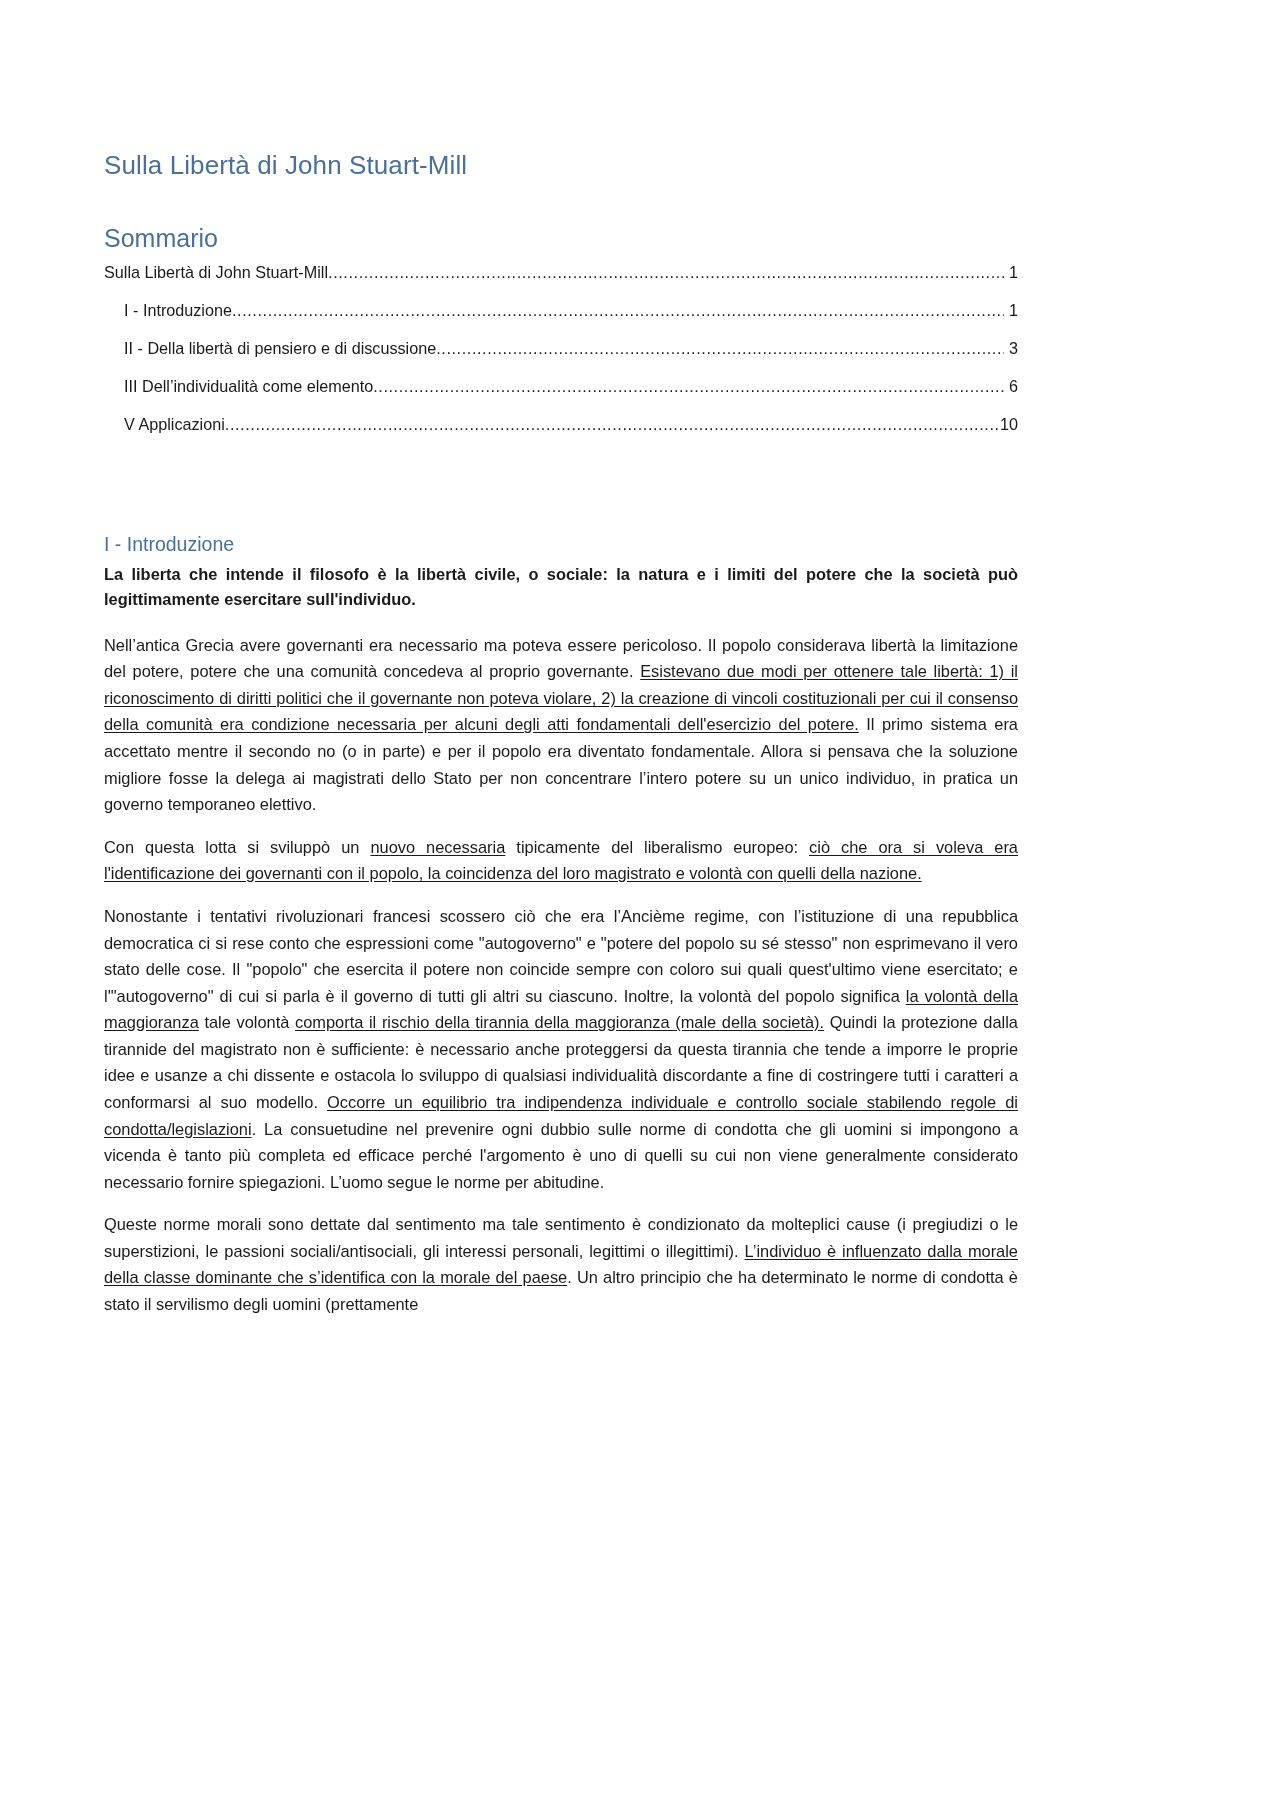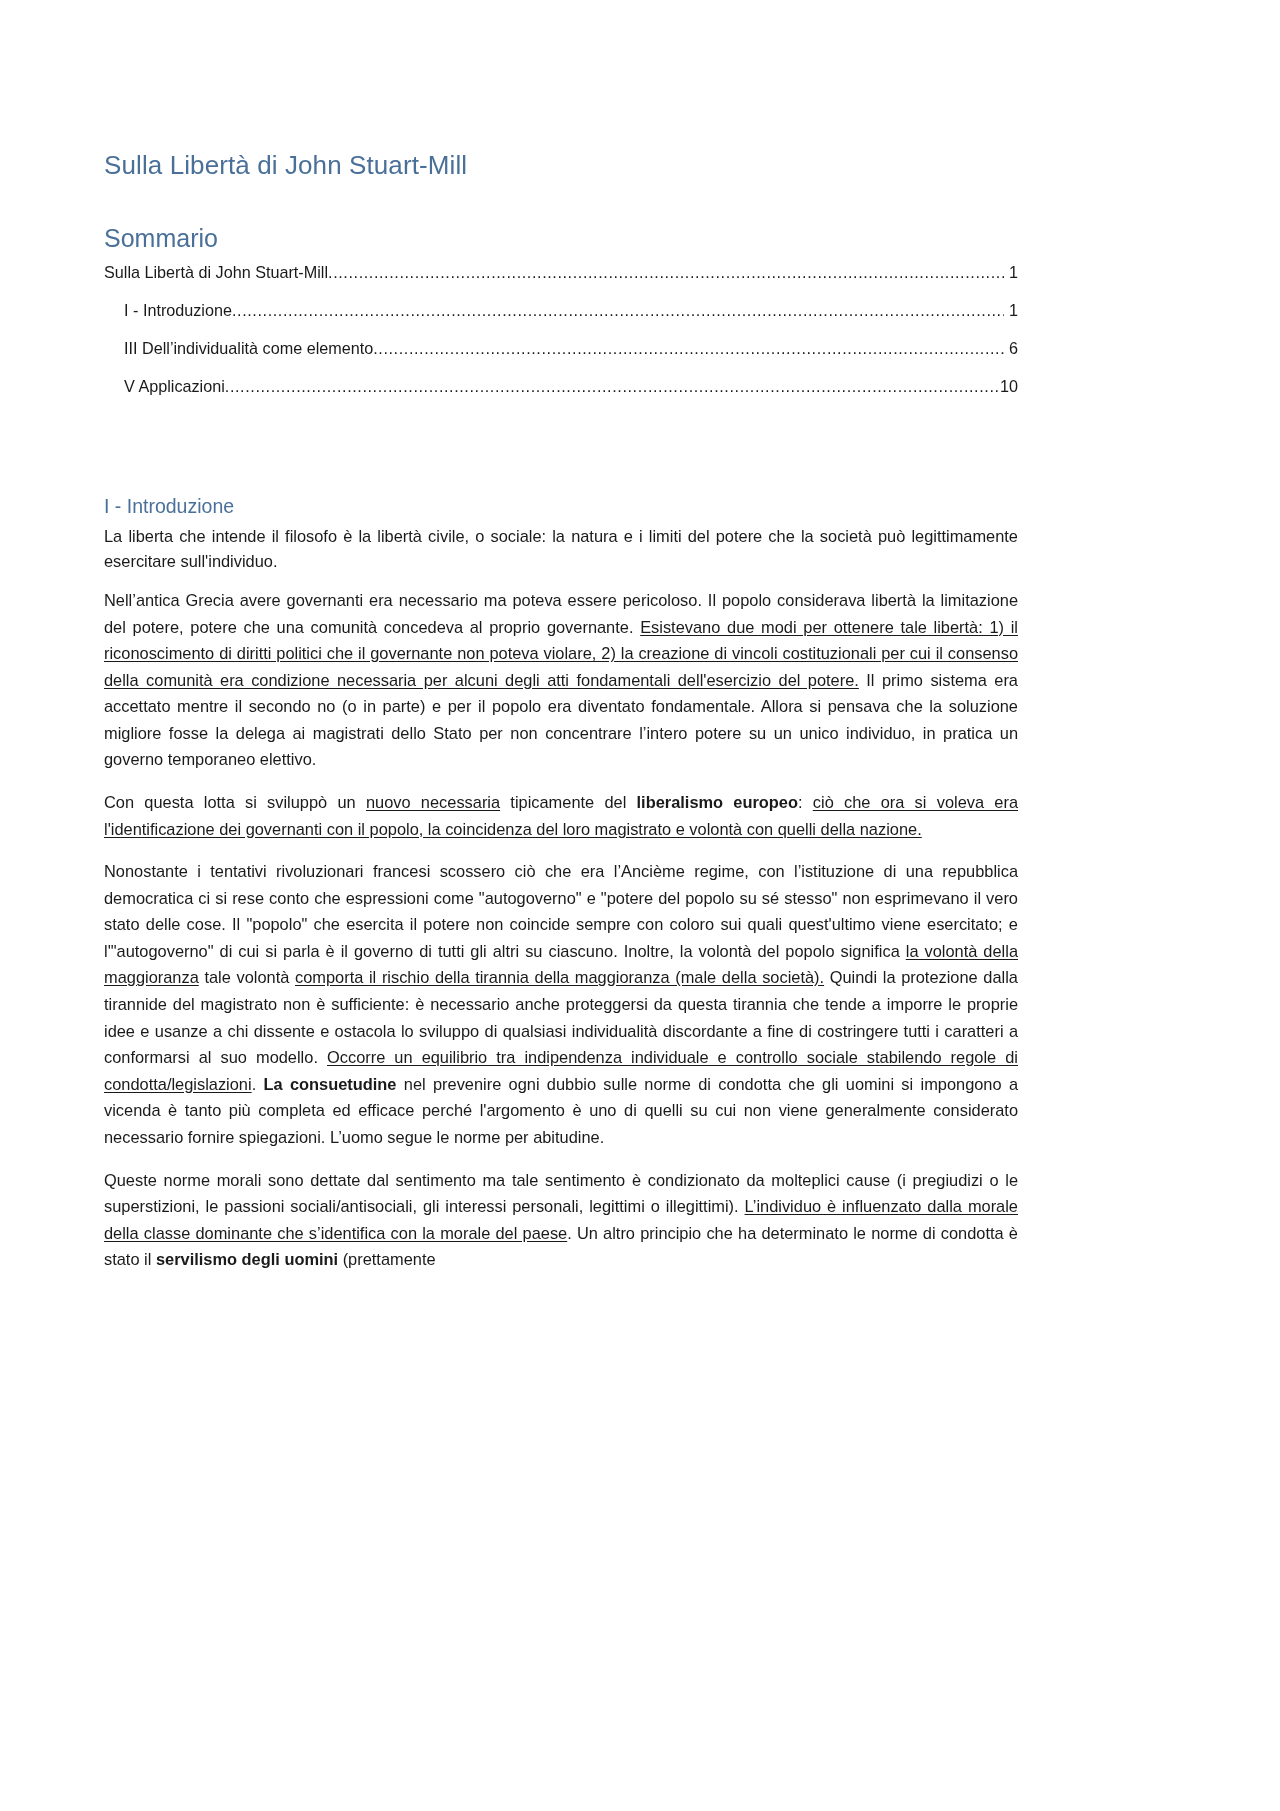--- a/index.html
+++ b/index.html
@@ -90,46 +90,51 @@
   }
   p.body {
     font-size: 16.4px;
     line-height: 1.62;
     text-align: justify;
     margin: 0 0 16px 0;
     color: #1a1a1a;
     hyphens: none;
   }
   p.body.lead {
-    font-weight: normal;
-    margin-bottom: 13px;
+    font-weight: bold;
+    margin-bottom: 20px;
     line-height: 1.52;
   }
   .u { text-decoration: underline; text-underline-offset: 2px; }
-  .b { font-weight: bold; }
+  .b { font-weight: normal; }
 </style>
 </head>
 <body>
 
 <div class="page">
 
   <h1 class="doc-title">Sulla Libertà di John Stuart-Mill</h1>
 
   <h2 class="toc-heading">Sommario</h2>
 
   <ul class="toc">
     <li class="toc-entry level-1">
       <span class="toc-label">Sulla Libertà di John Stuart-Mill</span>
       <span class="toc-dots"></span>
       <span class="toc-page">1</span>
     </li>
     <li class="toc-entry level-2">
       <span class="toc-label">I - Introduzione</span>
       <span class="toc-dots"></span>
       <span class="toc-page">1</span>
+    </li>
+    <li class="toc-entry level-2">
+      <span class="toc-label">II - Della libertà di pensiero e di discussione</span>
+      <span class="toc-dots"></span>
+      <span class="toc-page">3</span>
     </li>
     <li class="toc-entry level-2">
       <span class="toc-label">III Dell’individualità come elemento</span>
       <span class="toc-dots"></span>
       <span class="toc-page">6</span>
     </li>
     <li class="toc-entry level-2">
       <span class="toc-label">V Applicazioni</span>
       <span class="toc-dots"></span>
       <span class="toc-page">10</span>

